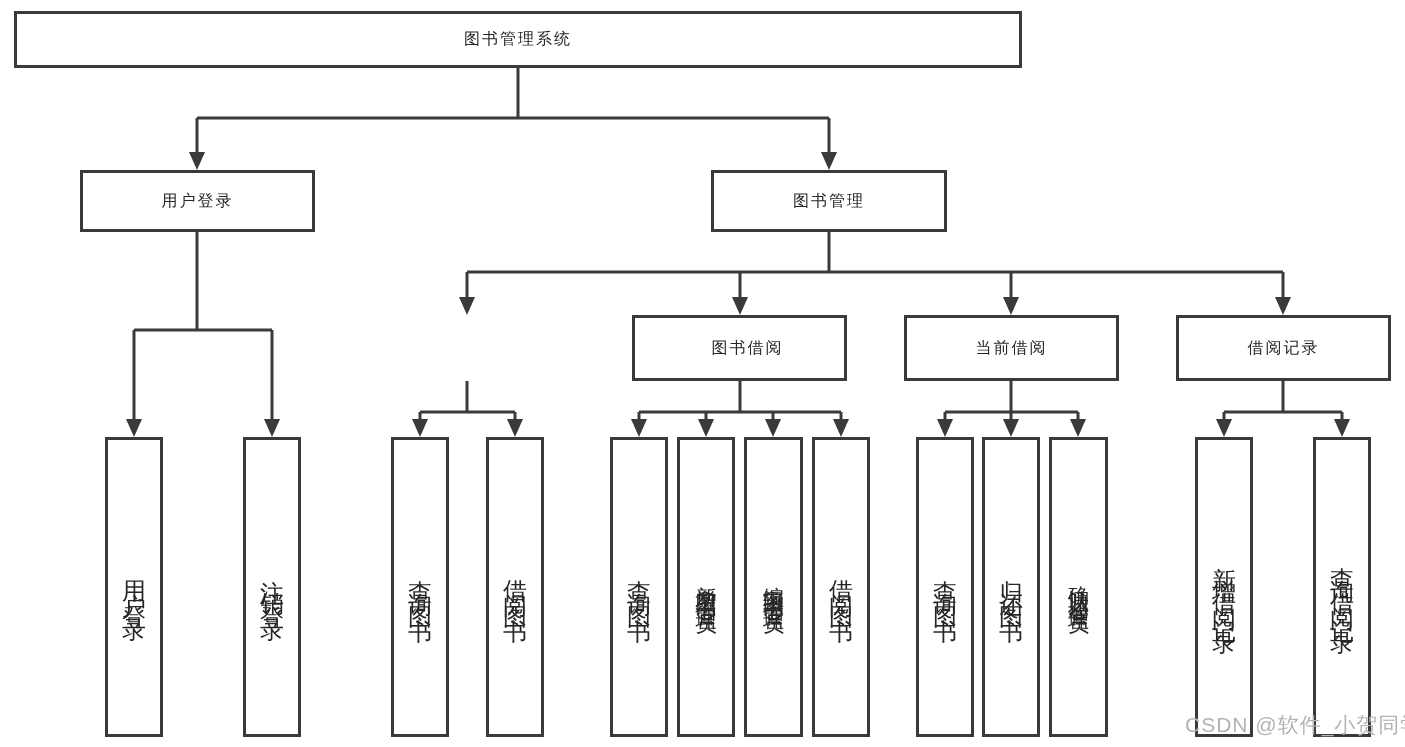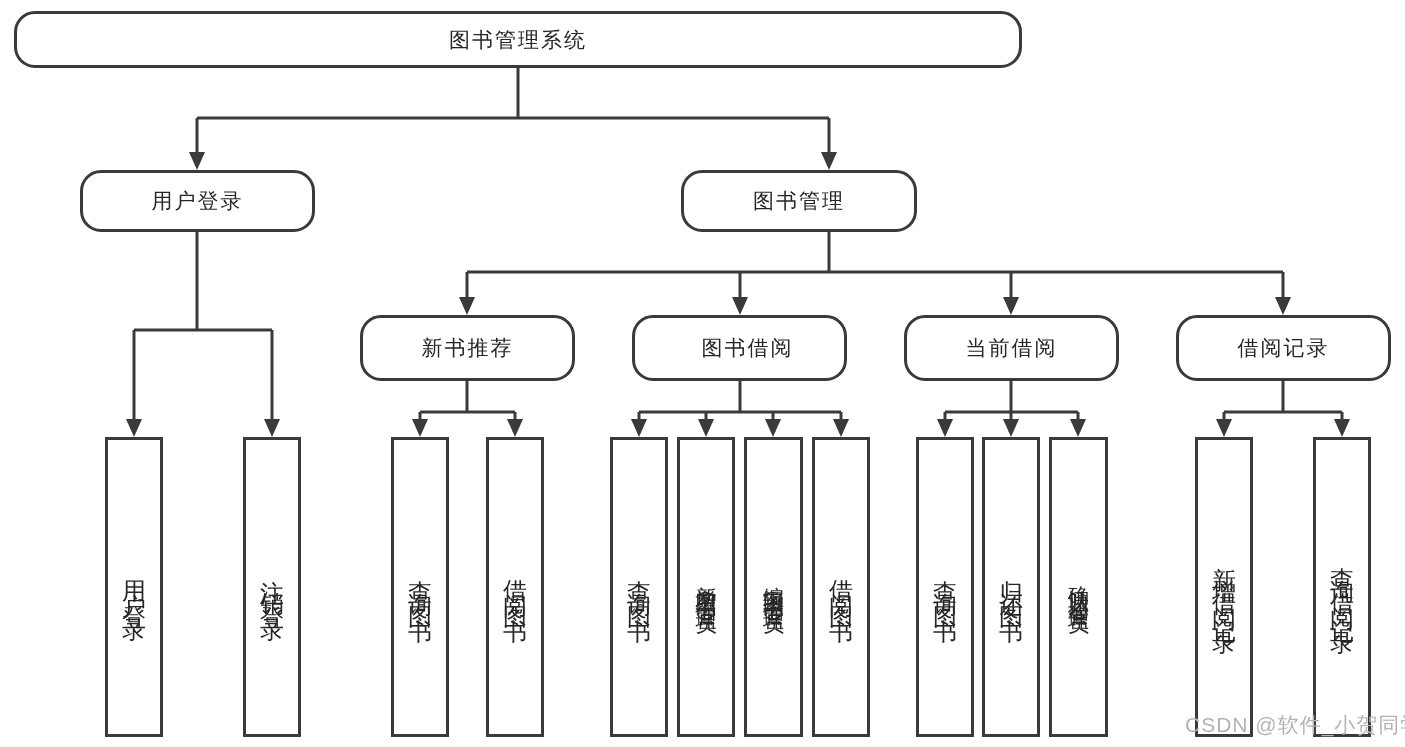--- a/index.html
+++ b/index.html
@@ -25,24 +25,23 @@
     box-sizing: border-box;
     background: #ffffff;
     border: 3px solid #3a3a3a;
     color: #262626;
     display: flex;
     align-items: center;
     justify-content: center;
     text-align: center;
   }
   .hbox {
-    font-size: 21px;
+    font-size: 16px;
     letter-spacing: 2px;
     height: 62px;
-    border-radius: 21px;
   }
   .root-box {
     left: 14px; top: 11px;
     width: 1008px; height: 57px;
   }
   .l3box { top: 315px; width: 215px; height: 66px; }
   .vbox {
     top: 437px;
     width: 58px;
     height: 300px;
@@ -107,23 +106,22 @@
       <polygon points="1003,419 1019,419 1011,437"></polygon>
       <polygon points="1070,419 1086,419 1078,437"></polygon>
       <polygon points="1216,419 1232,419 1224,437"></polygon>
       <polygon points="1334,419 1350,419 1342,437"></polygon>
     </g>
   </svg>
 
   <div class="box hbox root-box">图书管理系统</div>
 
   <div class="box hbox" style="left:80px; top:170px; width:235px;">用户登录</div>
-  <div class="box hbox" style="left:681px; top:170px; width:236px;">图书管理</div>
+  <div class="box hbox" style="left:711px; top:170px; width:236px;">图书管理</div>
 
-  <div class="box hbox l3box" style="left:360px;">新书推荐</div>
   <div class="box hbox l3box" style="left:632px;padding-left:16px;">图书借阅</div>
   <div class="box hbox l3box" style="left:1176px;">借阅记录</div>
   <div class="box hbox l3box" style="left:904px;">当前借阅</div>
 
   <div class="box vbox" style="left:105px;">用户登录</div>
   <div class="box vbox" style="left:243px;">注销登录</div>
 
   <div class="box vbox" style="left:391px;">查询图书</div>
   <div class="box vbox" style="left:486px;">借阅图书</div>
 

